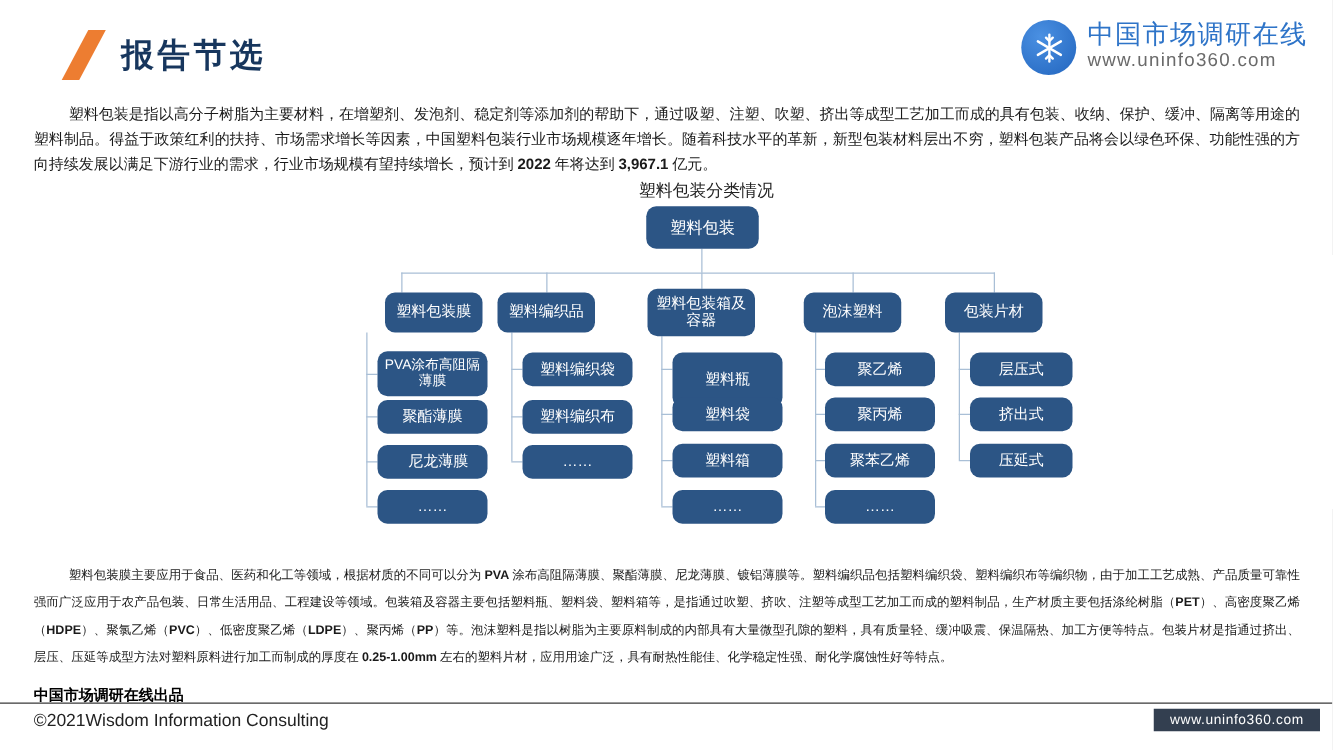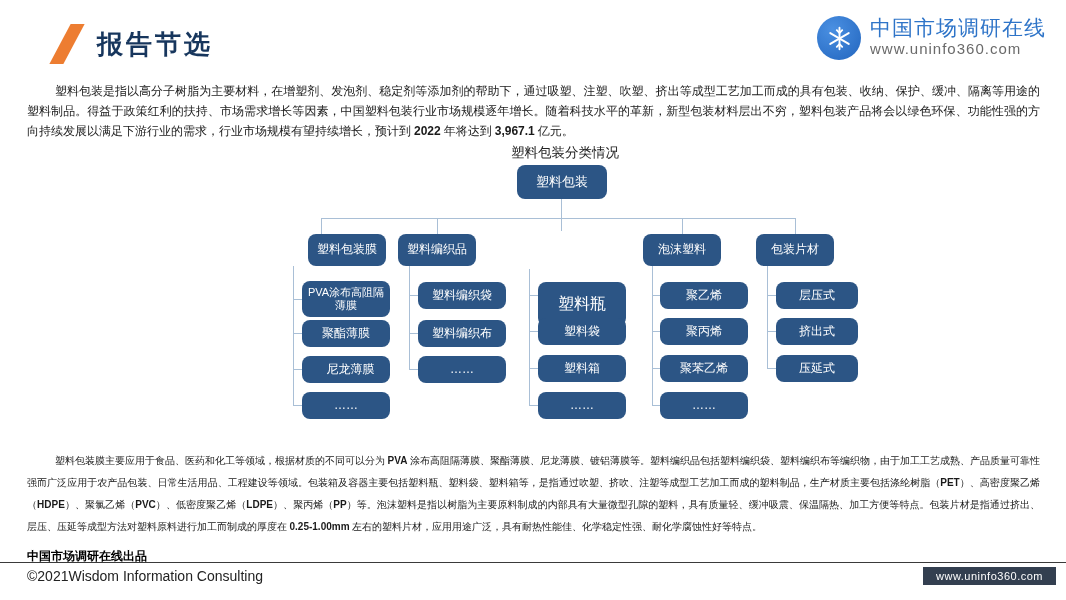--- a/index.html
+++ b/index.html
@@ -100,33 +100,34 @@
 
   <div class="line" style="left:767px;top:266px;width:1px;height:102px;"></div>
   <div class="line" style="left:767px;top:295px;width:9px;height:1px;"></div>
   <div class="line" style="left:767px;top:331px;width:9px;height:1px;"></div>
   <div class="line" style="left:767px;top:368px;width:9px;height:1px;"></div>
 
   <div class="node" style="left:517px;top:165px;width:90px;height:34px;font-size:13px;">塑料包装</div>
 
   <div class="node" style="left:282px;top:234px;width:78px;height:32px;font-size:12px;margin-left:26px;">塑料包装膜</div>
   <div class="node" style="left:398px;top:234px;width:78px;height:32px;font-size:12px;">塑料编织品</div>
+  <div class="node" style="left:518px;top:231px;width:86px;height:38px;font-size:12px;">塑料包装箱及容器</div>
   <div class="node" style="left:643px;top:234px;width:78px;height:32px;font-size:12px;">泡沫塑料</div>
   <div class="node" style="left:756px;top:234px;width:78px;height:32px;font-size:12px;">包装片材</div>
 
   <div class="node" style="left:302px;top:281px;width:88px;height:36px;font-size:11px;">PVA涂布高阻隔薄膜</div>
   <div class="node" style="left:302px;top:320px;width:88px;height:27px;font-size:12px;">聚酯薄膜</div>
   <div class="node" style="left:302px;top:356px;width:88px;height:27px;font-size:12px;padding-left:12px;">尼龙薄膜</div>
   <div class="node" style="left:302px;top:392px;width:88px;height:27px;font-size:12px;">……</div>
 
   <div class="node" style="left:418px;top:282px;width:88px;height:27px;font-size:12px;">塑料编织袋</div>
   <div class="node" style="left:418px;top:320px;width:88px;height:27px;font-size:12px;">塑料编织布</div>
   <div class="node" style="left:418px;top:356px;width:88px;height:27px;font-size:12px;">……</div>
 
-  <div class="node" style="left:538px;top:282px;width:88px;height:44px;font-size:16px;">塑料瓶</div>
+  <div class="node" style="left:538px;top:282px;width:88px;height:44px;font-size:12px;">塑料瓶</div>
   <div class="node" style="left:538px;top:318px;width:88px;height:27px;font-size:12px;">塑料袋</div>
   <div class="node" style="left:538px;top:355px;width:88px;height:27px;font-size:12px;">塑料箱</div>
   <div class="node" style="left:538px;top:392px;width:88px;height:27px;font-size:12px;">……</div>
 
   <div class="node" style="left:660px;top:282px;width:88px;height:27px;font-size:12px;">聚乙烯</div>
   <div class="node" style="left:660px;top:318px;width:88px;height:27px;font-size:12px;">聚丙烯</div>
   <div class="node" style="left:660px;top:355px;width:88px;height:27px;font-size:12px;">聚苯乙烯</div>
   <div class="node" style="left:660px;top:392px;width:88px;height:27px;font-size:12px;">……</div>
 
   <div class="node" style="left:776px;top:282px;width:82px;height:27px;font-size:12px;">层压式</div>

